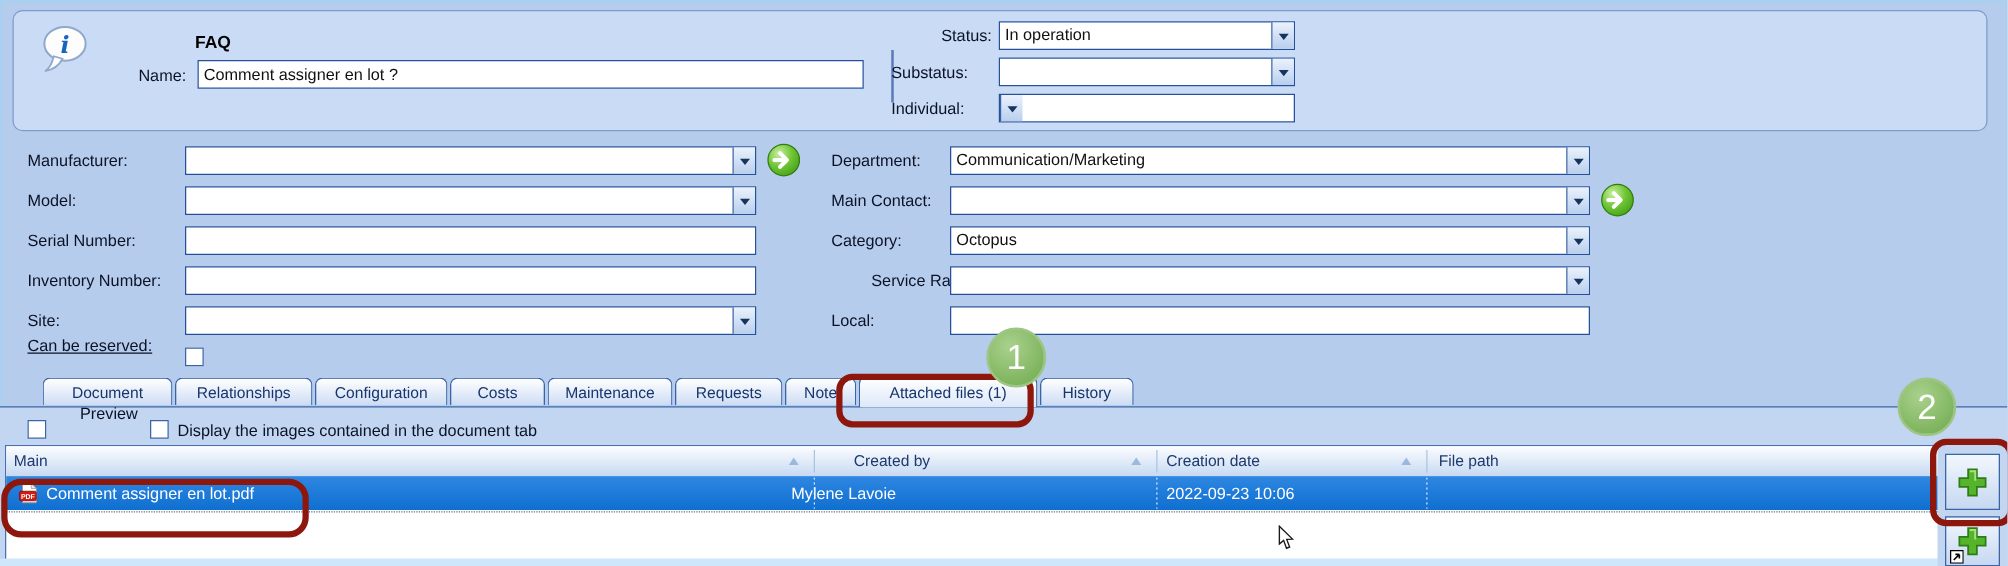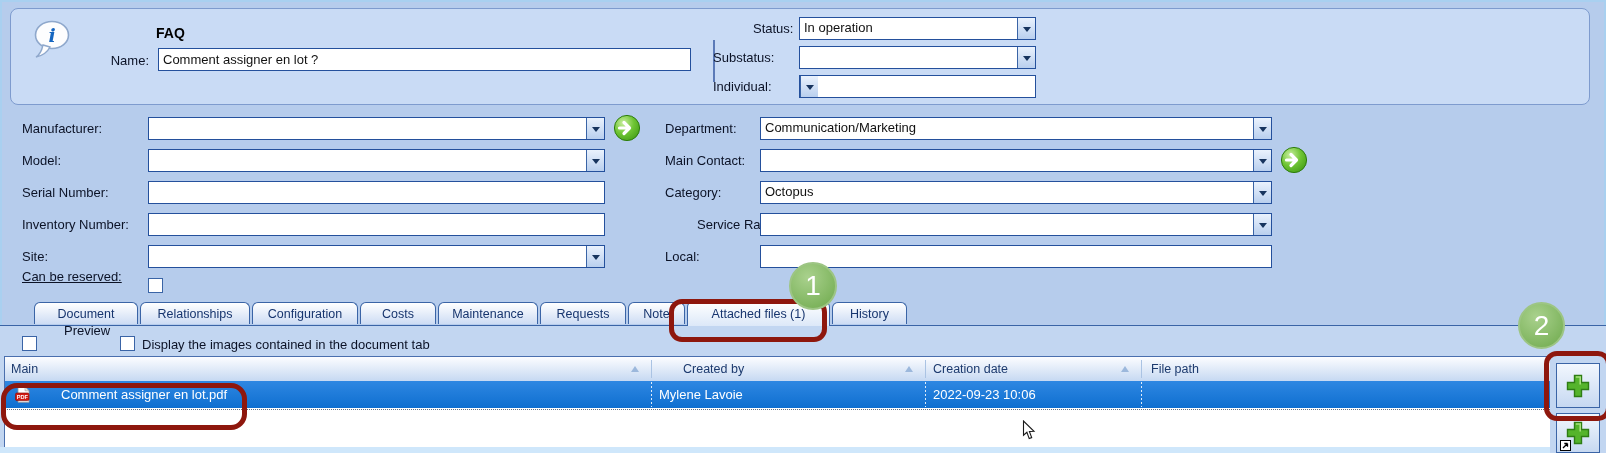--- a/index.html
+++ b/index.html
@@ -217,23 +217,23 @@
 
     <div class="trow">
       <span class="abs" style="left:10px;top:5px;width:16px;height:17px;">
         <svg width="16" height="17" viewBox="0 0 16 17">
           <path d="M3 0.8 h7 l4 4 v11.4 h-11 z" fill="#fff" stroke="#9a9a9a" stroke-width="0.8"></path>
           <path d="M10 0.8 l4 4 h-4 z" fill="#e8e8e8" stroke="#9a9a9a" stroke-width="0.6"></path>
           <rect x="0.5" y="7" width="13.5" height="7.6" rx="1.4" fill="#d11a12" stroke="#8e0f09" stroke-width="0.7"></rect>
           <text x="7.3" y="13" text-anchor="middle" font-size="5.6" font-weight="bold" fill="#fff" font-family="Liberation Sans, sans-serif">PDF</text>
         </svg>
       </span>
-      <span class="td" style="left:32px;margin-left:24px;">Comment assigner en lot.pdf</span>
+      <span class="td" style="left:32px;">Comment assigner en lot.pdf</span>
       <div class="rsep" style="left:646px;"></div>
-      <span class="td" style="left:654px;text-align:center;">Mylene Lavoie</span>
+      <span class="td" style="left:628px;text-align:center;">Mylene Lavoie</span>
       <div class="rsep" style="left:920px;"></div>
       <span class="td" style="left:928px;">2022-09-23 10:06</span>
       <div class="rsep" style="left:1136px;"></div>
       <span class="td" style="left:1146px;"></span>
     </div>
 
     <div class="dotline"></div>
   </div>
 
   <div class="bottomstrip"></div>

